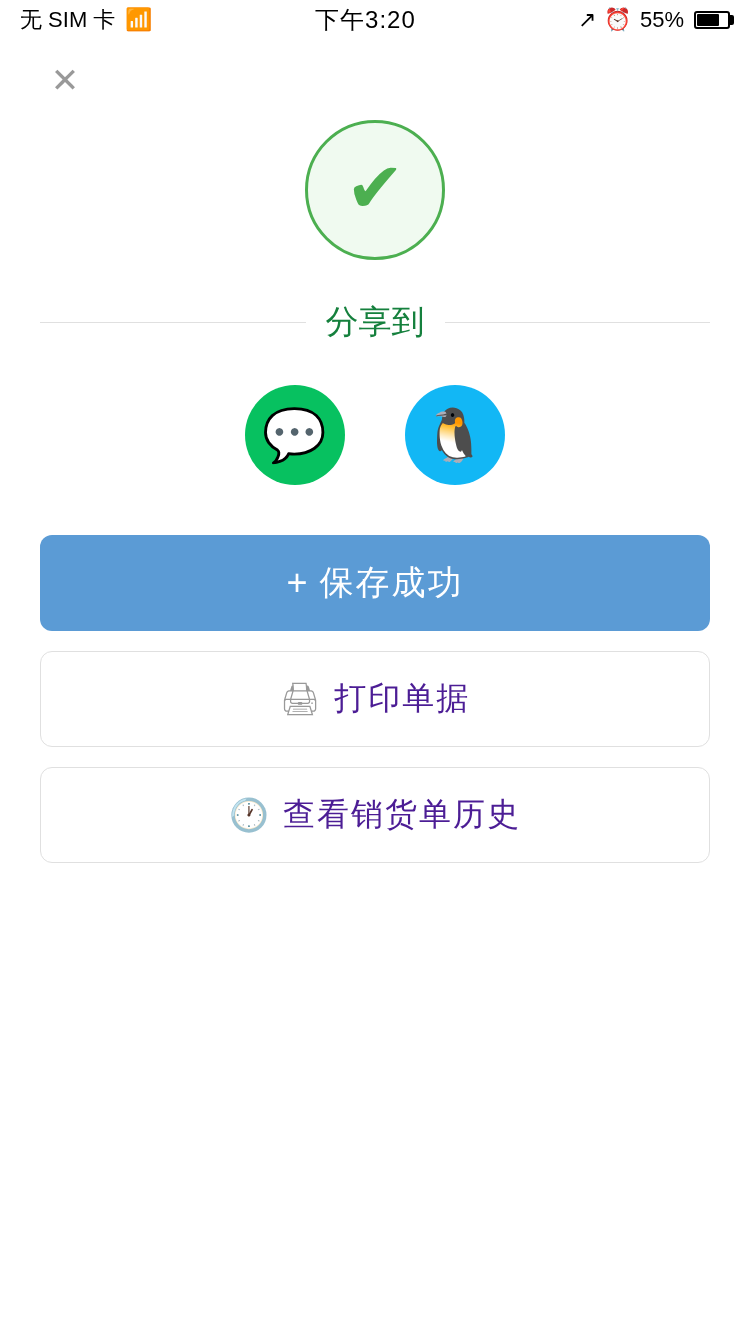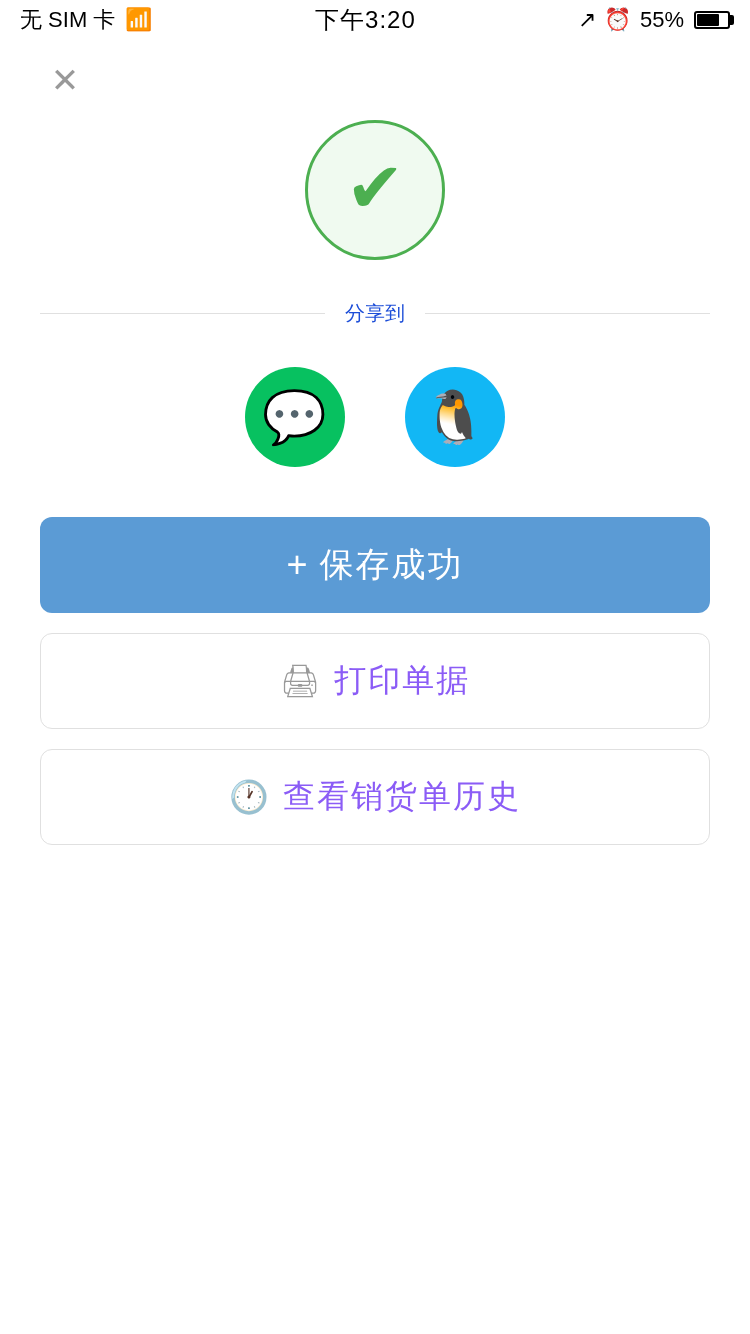--- a/index.html
+++ b/index.html
@@ -158,22 +158,22 @@
       margin-bottom: 40px;
     }
 
     .divider-line {
       flex: 1;
       height: 1px;
       background: #e0e0e0;
     }
 
     .share-label {
-      font-size: 20px;
-      color: #1d4ed8;
+      font-size: 33px;
+      color: #15803d;
       padding: 0 20px;
     }
 
     .share-icons {
       display: flex;
       justify-content: center;
       gap: 60px;
     }
 
     .share-icon-btn {
@@ -246,21 +246,21 @@
       border-radius: 12px;
       display: flex;
       align-items: center;
       justify-content: center;
       cursor: pointer;
       gap: 14px;
     }
 
     .btn-secondary-text {
       font-size: 32px;
-      color: #8b5cf6;
+      color: #4c1d95;
       letter-spacing: 2px;
     }
 
     .btn-icon {
       font-size: 32px;
       color: #999;
     }
   </style>
 </head>
 <body>

